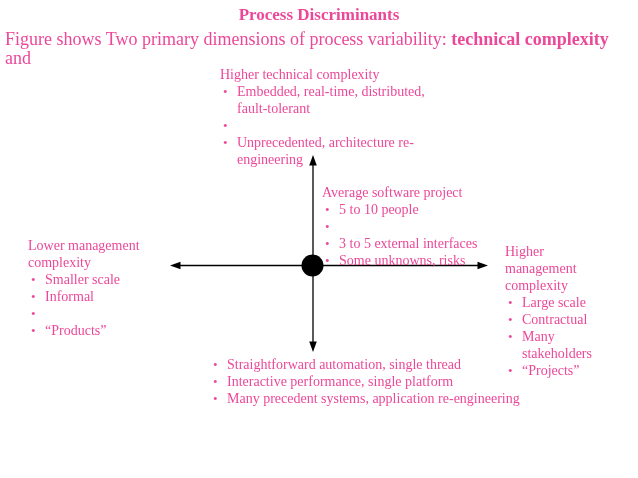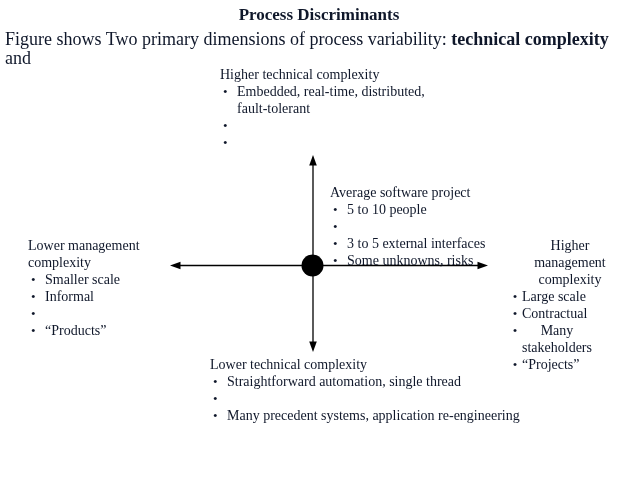--- a/index.html
+++ b/index.html
@@ -5,21 +5,21 @@
   html, body {
     margin: 0;
     padding: 0;
     background: #ffffff;
   }
   #stage {
     position: relative;
     width: 638px;
     height: 478px;
     background: #ffffff;
-    color: #0f172a;
+    color: #ec4899;
     font-family: "Liberation Serif", "DejaVu Serif", serif;
     overflow: hidden;
   }
   .title {
     position: absolute;
     left: 0;
     right: 0;
     top: 4px;
     text-align: center;
     font-size: 17px;
@@ -56,23 +56,23 @@
   }
   .block li .mk {
     width: 14px;
     flex: 0 0 14px;
     font-size: 13px;
   }
   .block li .tx {
     white-space: pre-line;
   }
   #block-higher-technical { left: 220px; top: 66px;  width: 250px; }
-  #block-average-project  { left: 330px; top: 184px; width: 200px; }
+  #block-average-project  { left: 322px; top: 184px; width: 200px; }
   #block-lower-management { left: 28px;  top: 237px; width: 150px; }
-  #block-higher-management{ left: 505px; top: 237px; width: 130px; text-align: center; }
+  #block-higher-management{ left: 505px; top: 243px; width: 130px; }
   #block-lower-technical  { left: 210px; top: 356px; width: 360px; }
   #axes-svg {
     position: absolute;
     left: 0;
     top: 0;
     pointer-events: none;
   }
 </style>
 </head>
 <body>
@@ -99,20 +99,22 @@
       <li>
           <span class="mk">•</span>
           <span class="tx">Embedded, real-time, distributed,
 fault-tolerant</span>
         </li>
       <li>
           <span class="mk">•</span>
         </li>
       <li>
           <span class="mk">•</span>
+          <span class="tx">Unprecedented, architecture re-
+engineering</span>
         </li>
     </ul>
   </div>
 
   <div class="block" id="block-average-project">
     <div class="heading">Average software project</div>
     <ul>
       <li>
           <span class="mk">•</span>
           <span class="tx">5 to 10 people</span>
@@ -172,28 +174,28 @@
 stakeholders</span>
         </li>
       <li>
           <span class="mk">•</span>
           <span class="tx">“Projects”</span>
         </li>
     </ul>
   </div>
 
   <div class="block" id="block-lower-technical">
-    <div class="heading">Lower technical complexity</div>
     <ul>
       <li>
           <span class="mk">•</span>
           <span class="tx">Straightforward automation, single thread</span>
         </li>
       <li>
           <span class="mk">•</span>
+          <span class="tx">Interactive performance, single platform</span>
         </li>
       <li>
           <span class="mk">•</span>
           <span class="tx">Many precedent systems, application re-engineering</span>
         </li>
     </ul>
   </div>
 
 </div>
 

